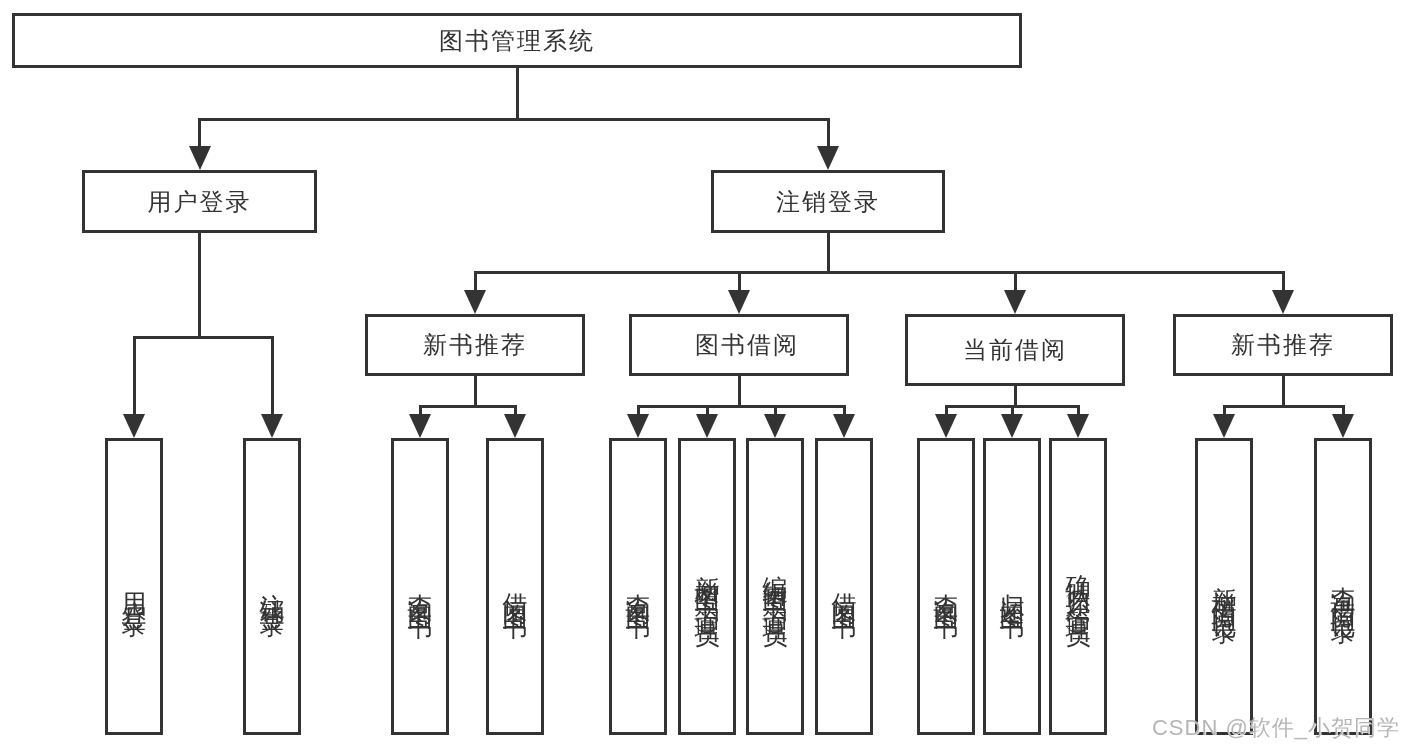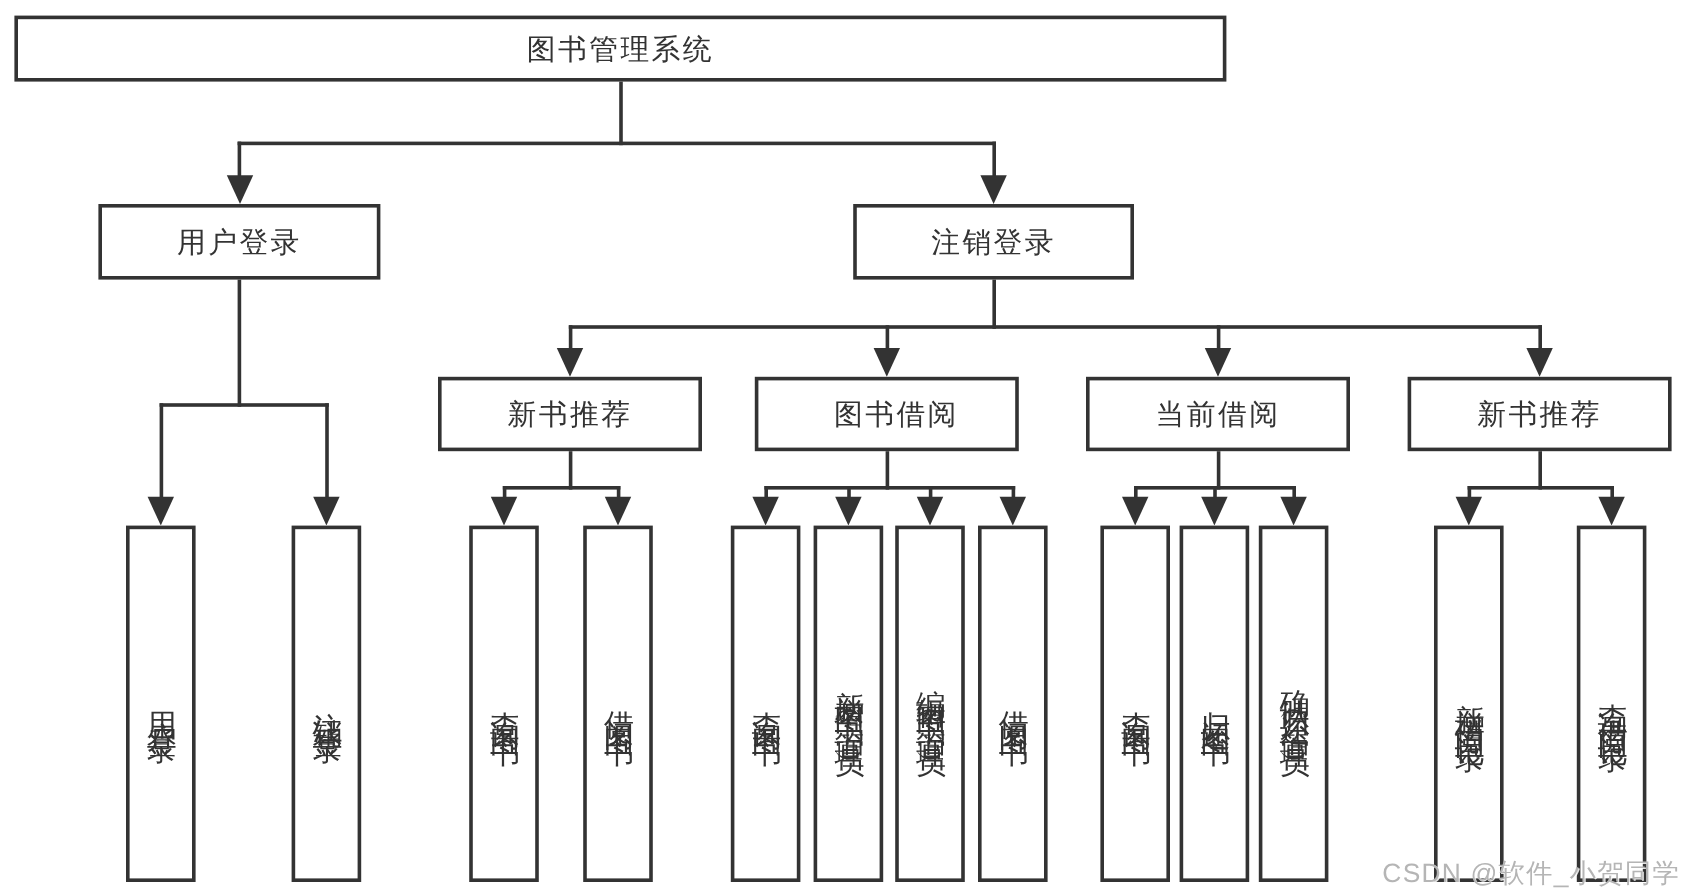--- a/index.html
+++ b/index.html
@@ -128,21 +128,21 @@
     </div>
     <div class="node h" style="left: 711px; top: 170px; width: 234px; height: 63px;">
       <span>注销登录</span>
     </div>
     <div class="node h" style="left: 365px; top: 314px; width: 220px; height: 62px;">
       <span>新书推荐</span>
     </div>
     <div class="node h" style="left: 629px; top: 314px; width: 220px; height: 62px; padding-left: 16px;">
       <span>图书借阅</span>
     </div>
-    <div class="node h" style="left: 905px; top: 314px; width: 220px; height: 62px;">
+    <div class="node h" style="left: 905px; top: 314px; width: 220px; height: 72px;">
       <span>当前借阅</span>
     </div>
     <div class="node h" style="left: 1173px; top: 314px; width: 220px; height: 62px;">
       <span>新书推荐</span>
     </div>
     <div class="node v" style="left: 105px; top: 438px; width: 58px; height: 297px;">
       <span>用户登录</span>
     </div>
     <div class="node v" style="left: 243px; top: 438px; width: 58px; height: 297px;">
       <span>注销登录</span>

